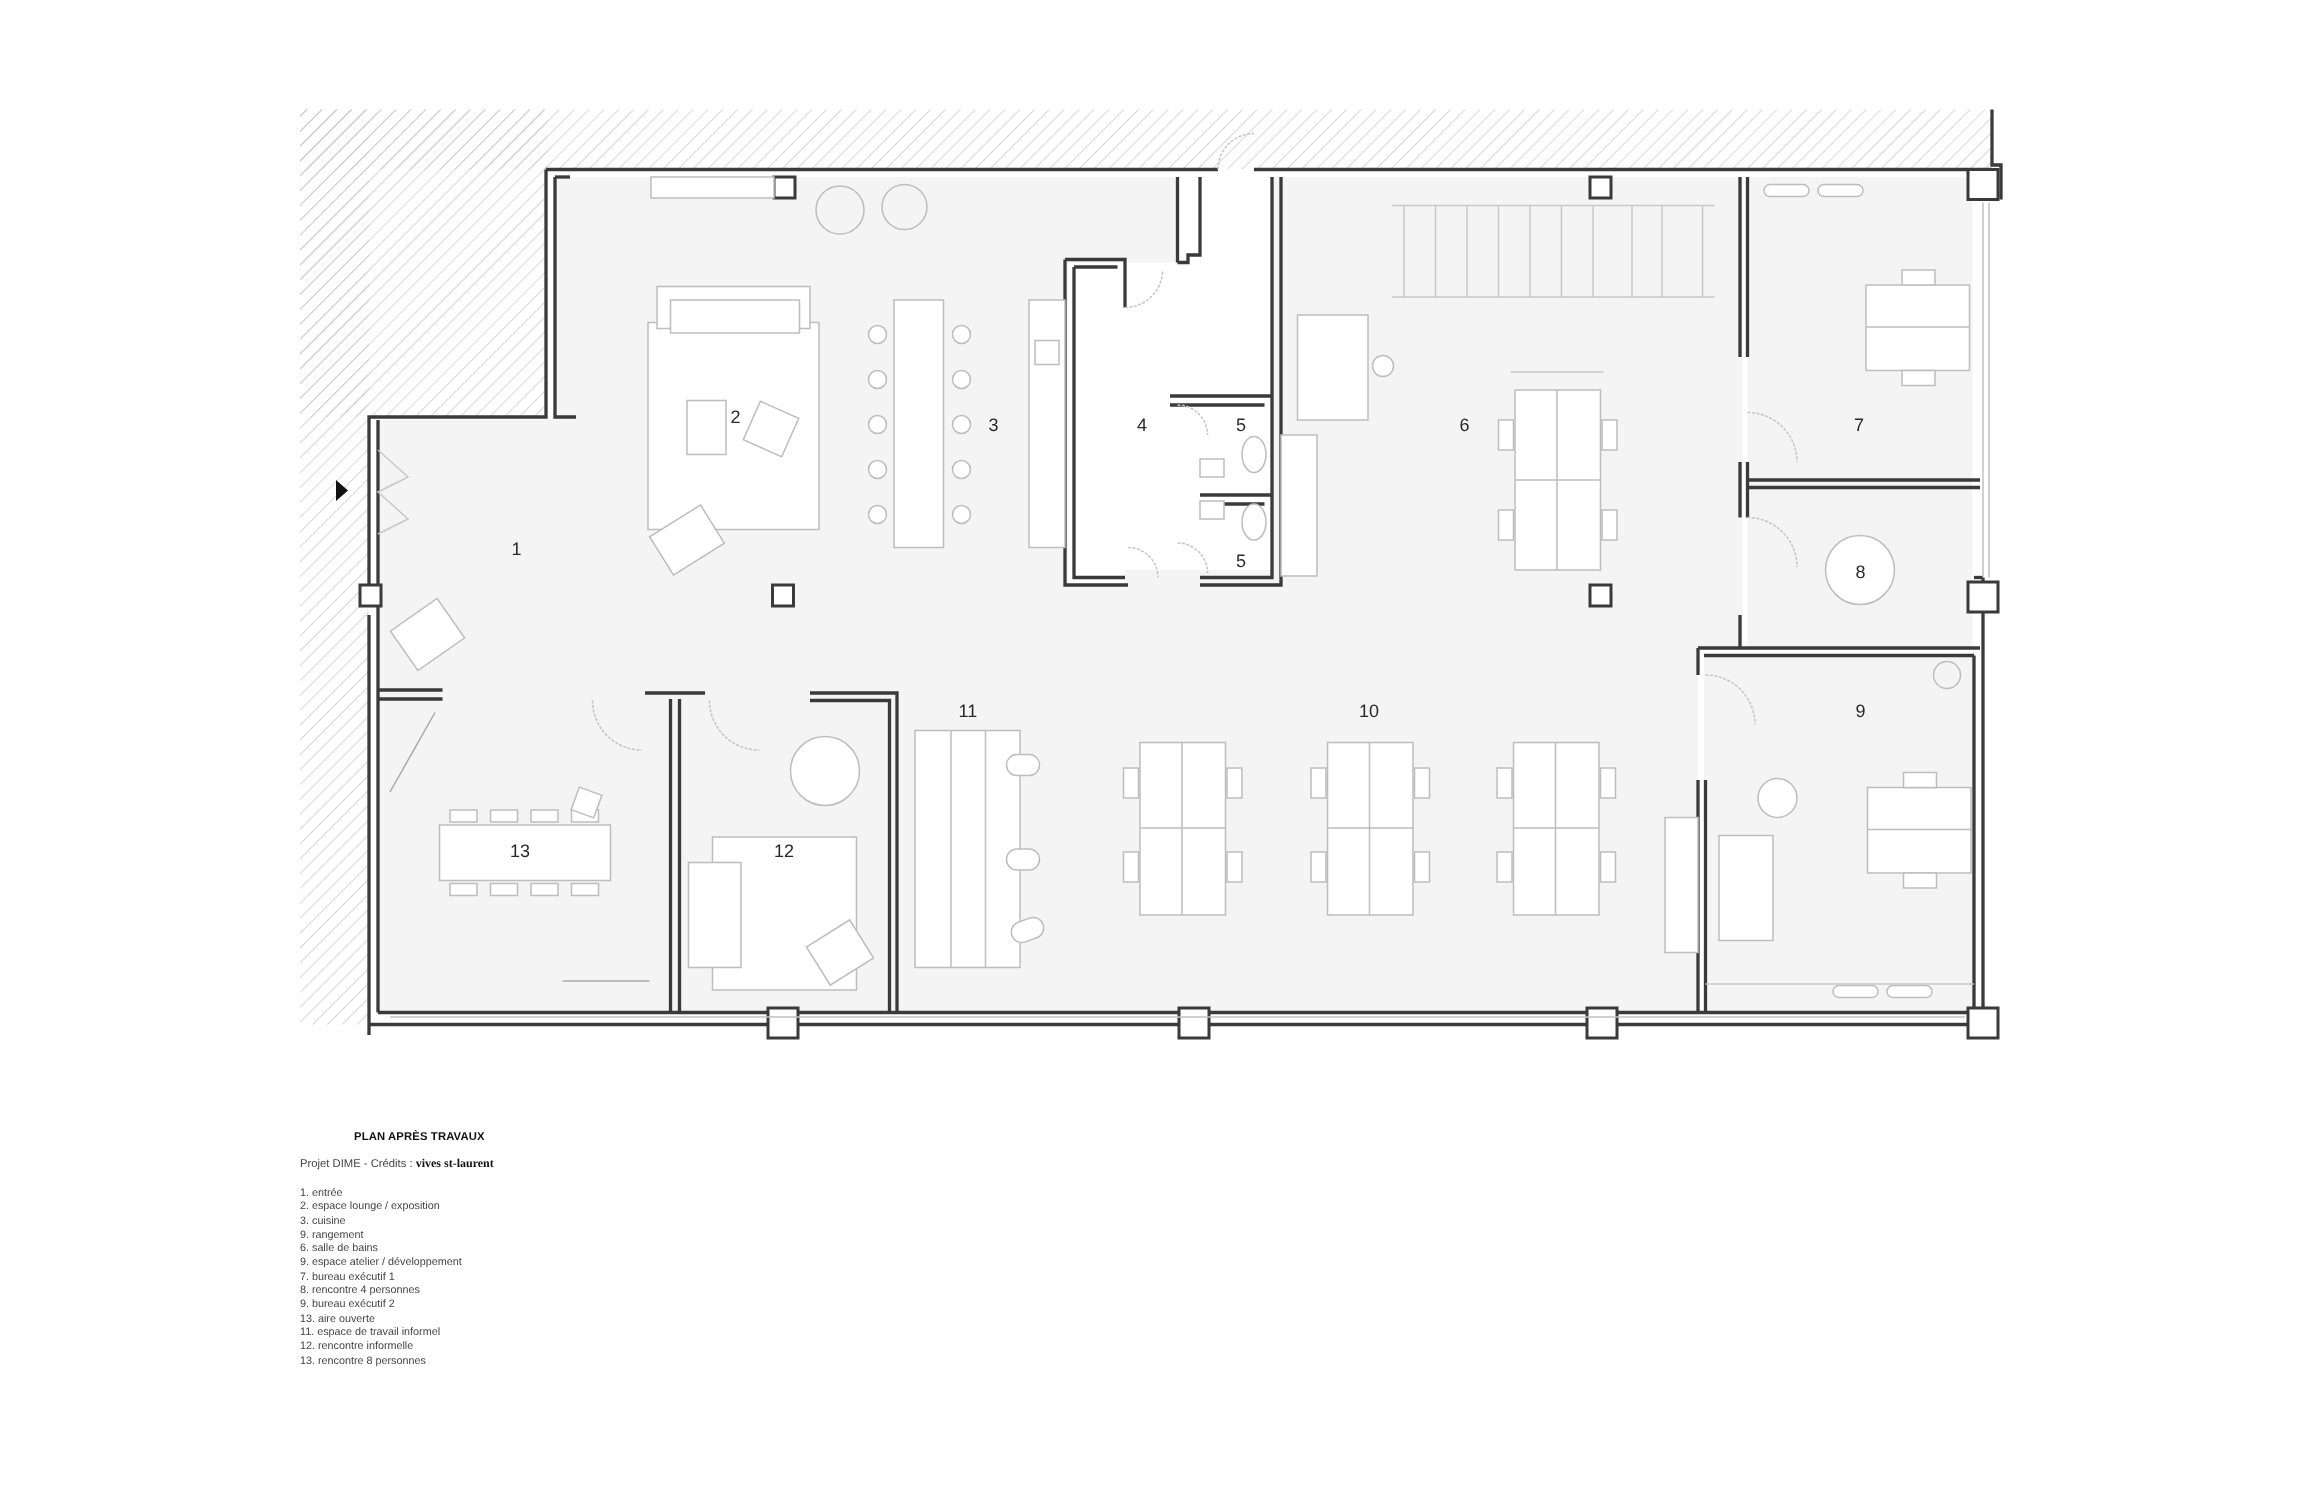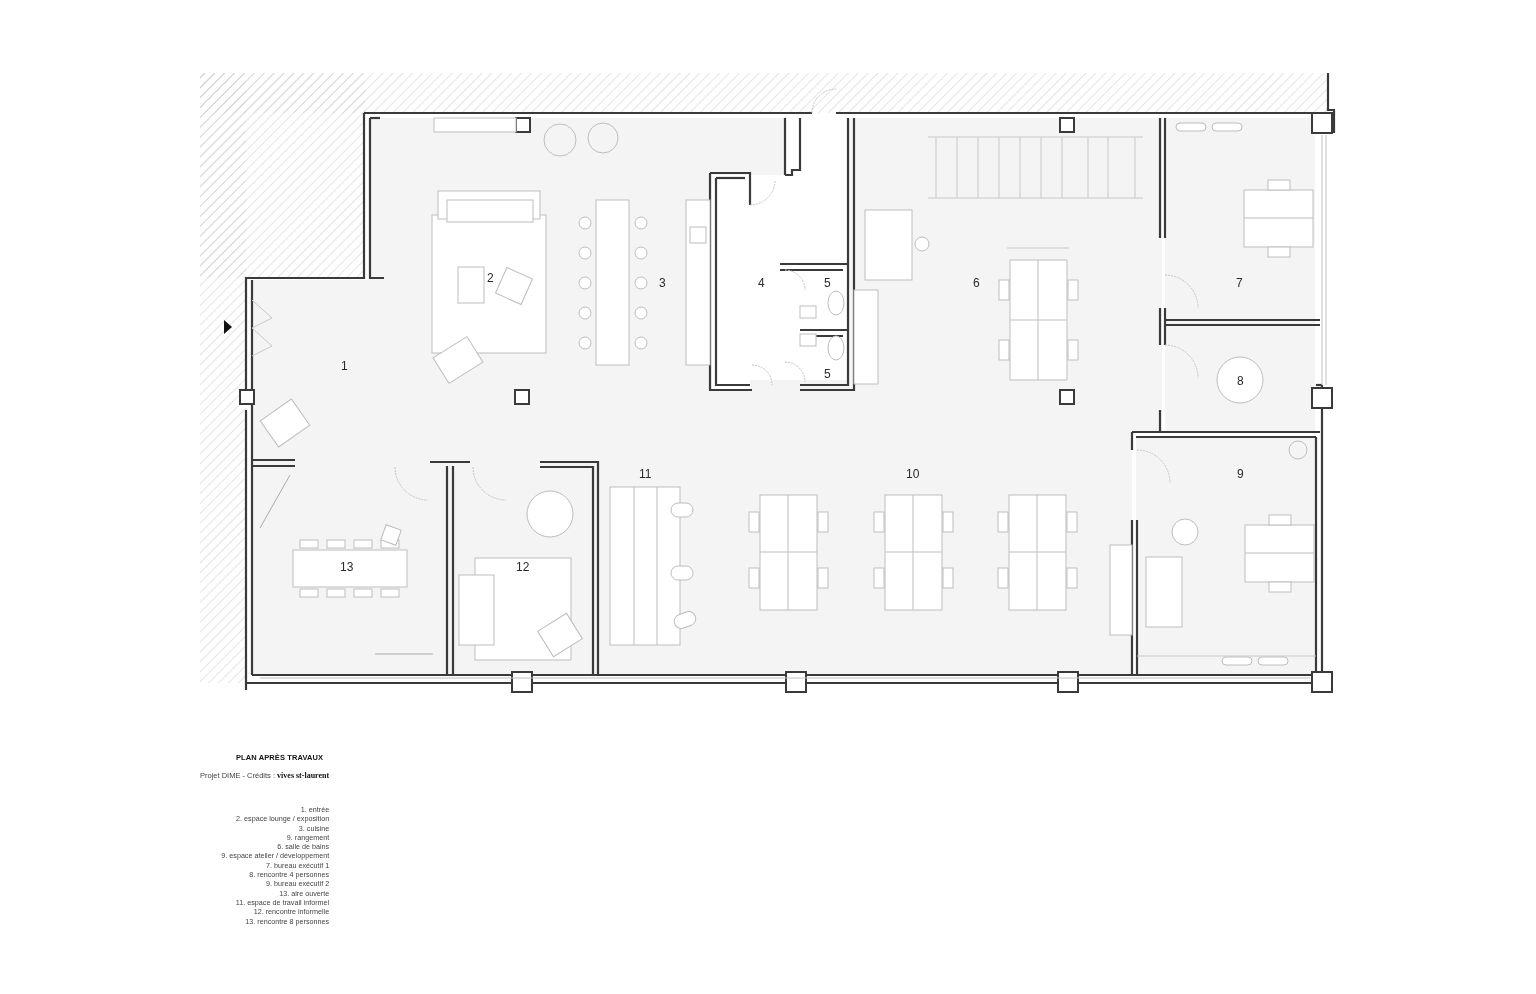--- a/index.html
+++ b/index.html
@@ -1,24 +1,24 @@
 <!DOCTYPE html>
 <html><head>
 <meta charset="utf-8">
 <style>
   html, body { margin: 0; padding: 0; background: #ffffff; }
   body { width: 1536px; height: 994px; position: relative; overflow: hidden; font-family: "Liberation Sans", sans-serif; }
   #plan { position: absolute; left: 0; top: 0; width: 1536px; height: 994px; }
   .room-label { font-family: "Liberation Sans", sans-serif; font-size: 12px; fill: #2a2a2a; }
   .legend { position: absolute; left: 200px; top: 753px; color: #333; }
   .legend .title { font-family: "Liberation Sans", sans-serif; font-weight: bold; font-size: 7.5px; letter-spacing: 0.1px; color: #111; margin-bottom: 9px; padding-left: 36px; }
-  .legend .credits { font-size: 7.5px; color: #444; margin-bottom: 25px; }
+  .legend .credits { font-size: 7.5px; color: #444; margin-bottom: 10px; }
   .legend .credits .studio { font-family: "Liberation Serif", serif; font-weight: bold; font-size: 8px; color: #111; }
   .legend ol { list-style: none; margin: 0; padding: 0; }
-  .legend li { font-size: 7.2px; line-height: 9.3px; color: #444; text-align: right; }
+  .legend li { font-size: 7.2px; line-height: 9.3px; color: #444; }
 </style>
 </head>
 <body>
 
 <svg id="plan" viewBox="0 0 1536 994" xmlns="http://www.w3.org/2000/svg">
   <defs>
     <pattern id="hatch" patternUnits="userSpaceOnUse" width="7" height="7" patternTransform="rotate(45)">
       <line x1="0" y1="0" x2="0" y2="7" stroke="#c9c9c9" stroke-width="1"></line>
     </pattern>
   </defs>

